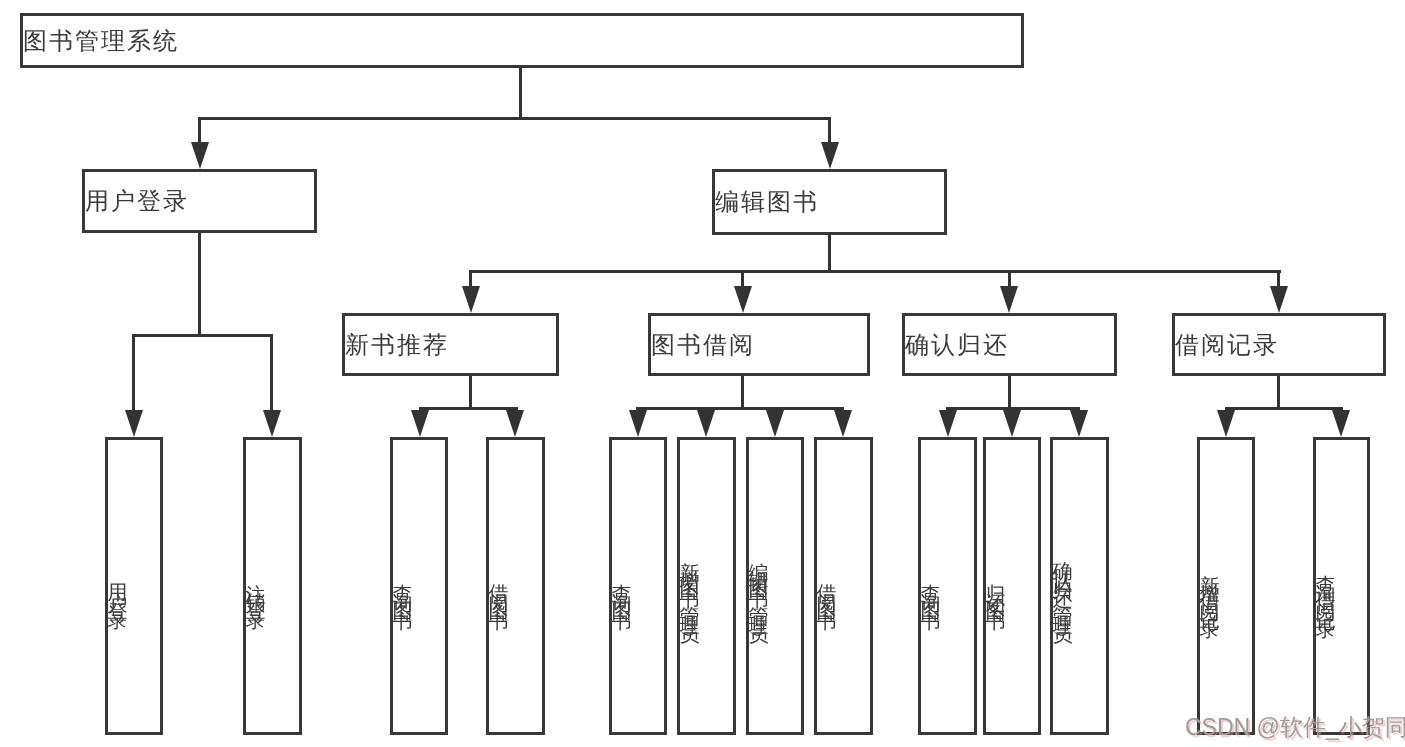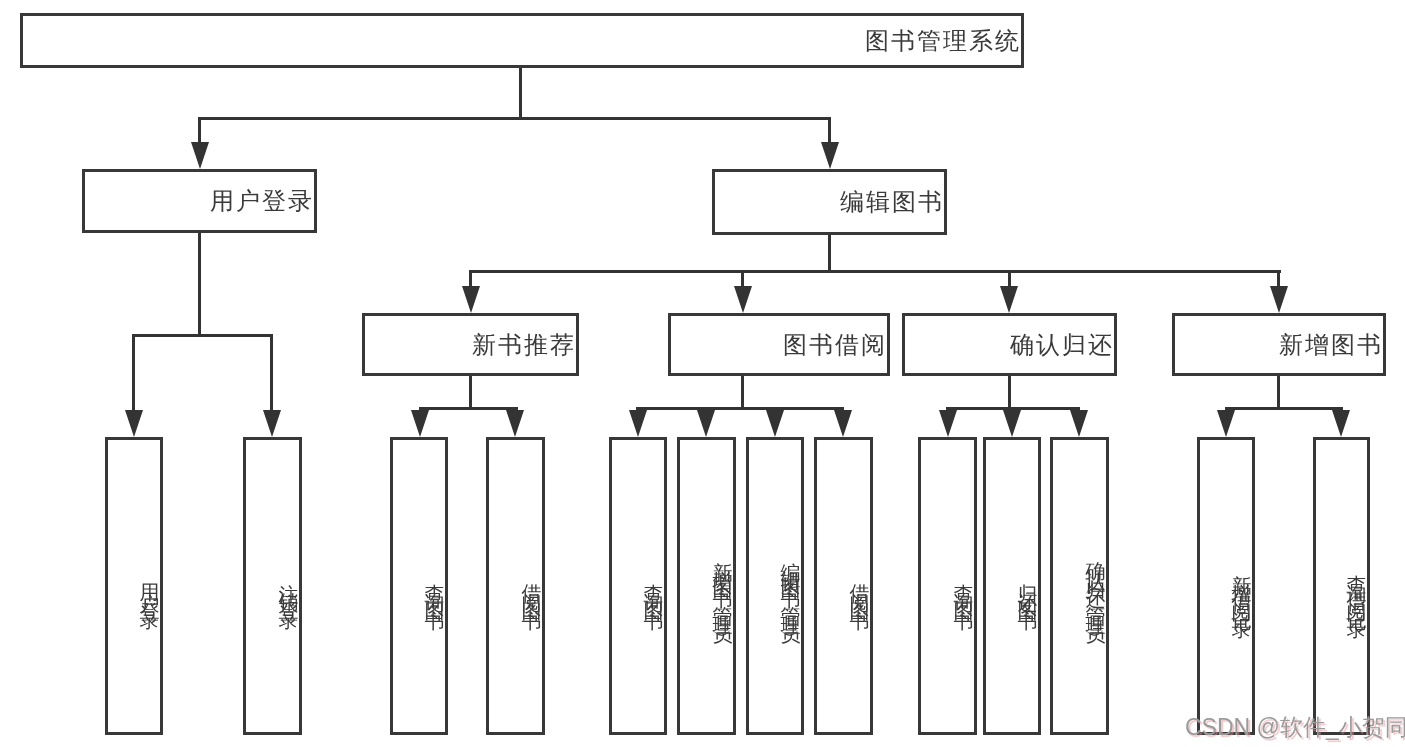--- a/index.html
+++ b/index.html
@@ -3,21 +3,21 @@
 <meta charset="utf-8">
 <style>
   html,body{margin:0;padding:0;background:#ffffff;}
   .canvas{
     position:relative;width:1405px;height:747px;background:#ffffff;overflow:hidden;
     font-family:"Liberation Sans",sans-serif;
   }
   .node{
     position:absolute;box-sizing:border-box;background:#ffffff;
     border:3px solid #383838;color:#3a3a3a;
-    display:flex;align-items:center;justify-content:flex-end;
+    display:flex;align-items:center;justify-content:flex-start;
   }
   .hnode{font-size:24px;letter-spacing:2px;white-space:nowrap;}
   .vnode .vtext{
     writing-mode:vertical-lr;text-orientation:mixed;
     font-size:20px;letter-spacing:9px;line-height:1;white-space:nowrap;
   }
   .line{position:absolute;background:#333333;}
   .arrow{
     position:absolute;width:0;height:0;
     border-left:9px solid transparent;border-right:9px solid transparent;
@@ -85,31 +85,31 @@
     <span>图书管理系统</span>
   </div>
 
   <div class="node hnode" style="left:82px;top:169px;width:235px;height:64px;">
     <span>用户登录</span>
   </div>
   <div class="node hnode" style="left:712px;top:169px;width:235px;height:66px;">
     <span>编辑图书</span>
   </div>
 
-  <div class="node hnode" style="left:362px;top:313px;width:217px;height:63px;">
+  <div class="node hnode" style="left:342px;top:313px;width:217px;height:63px;">
     <span>新书推荐</span>
   </div>
-  <div class="node hnode" style="left:668px;top:313px;width:222px;height:63px;">
+  <div class="node hnode" style="left:648px;top:313px;width:222px;height:63px;">
     <span>图书借阅</span>
   </div>
   <div class="node hnode" style="left:902px;top:313px;width:215px;height:63px;">
     <span>确认归还</span>
   </div>
   <div class="node hnode" style="left:1172px;top:313px;width:214px;height:63px;">
-    <span>新增图书</span>
+    <span>借阅记录</span>
   </div>
 
   <div class="node vnode" style="left:105px;top:437px;width:58px;height:298px;">
     <span class="vtext">用户登录</span>
   </div>
   <div class="node vnode" style="left:243px;top:437px;width:59px;height:298px;">
     <span class="vtext">注销登录</span>
   </div>
 
   <div class="node vnode" style="left:390px;top:437px;width:58px;height:298px;">

